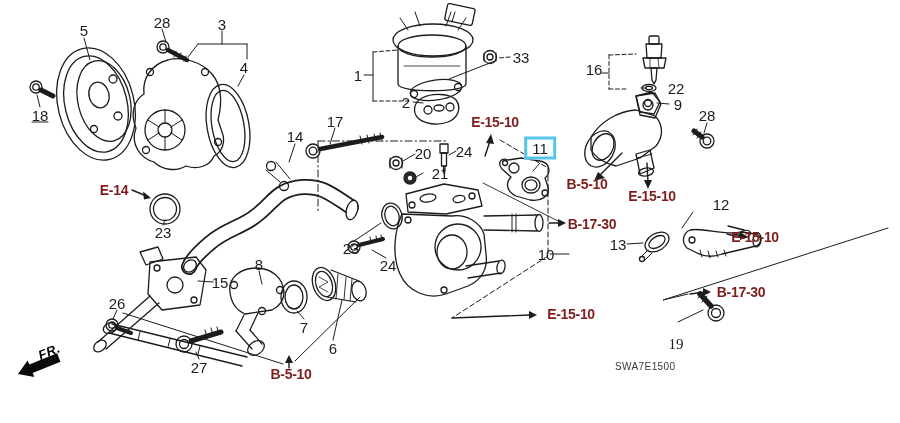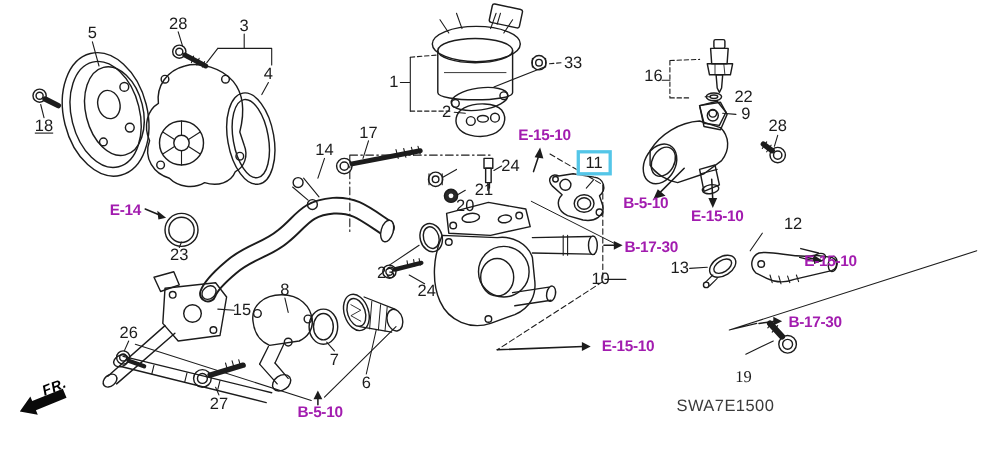--- a/index.html
+++ b/index.html
@@ -15,31 +15,31 @@
     position:absolute; transform:translate(-50%,-50%);
     font-size:15px; font-weight:400; color:var(--ink);
     line-height:1; white-space:nowrap; cursor:pointer;
     background:transparent; padding:1px 2px;
   }
   .callout.highlighted {
     border:3px solid var(--hl); background:#fff; padding:1px 5px;
   }
   .ref {
     position:absolute; transform:translate(-50%,-50%);
-    font-size:14px; font-weight:bold; color:#a21caf;
+    font-size:14px; font-weight:bold; color:#7f1d1d;
     letter-spacing:-0.3px; line-height:1; white-space:nowrap; cursor:pointer;
   }
   .fr-label {
     position:absolute; left:38px; top:344px;
     font-size:13px; font-weight:bold; font-style:italic; color:#000;
     transform:rotate(-22deg); letter-spacing:0.5px;
   }
   .diagram-code {
     position:absolute; left:615px; top:361px;
-    font-size:15px; color:#3a3a3a; letter-spacing:0.4px;
+    font-size:10px; color:#3a3a3a; letter-spacing:0.4px;
   }
 </style>
 </head>
 <body>
 
 <div id="stage">
 
   <svg id="art" width="900" height="423" viewBox="0 0 900 423">
     <g stroke="#1c1c1c" fill="none" stroke-width="1.3" stroke-linecap="round" stroke-linejoin="round">
 
@@ -393,21 +393,21 @@
     </div>
       <div class="callout" style="left: 707px; top: 115px;">
       <span>28</span>
     </div>
       <div class="callout" style="left: 335px; top: 121px;">
       <span>17</span>
     </div>
       <div class="callout" style="left: 295px; top: 136px;">
       <span>14</span>
     </div>
-      <div class="callout" style="left: 423px; top: 153px; margin-top: 34px;">
+      <div class="callout" style="left: 423px; top: 153px;">
       <span>20</span>
     </div>
       <div class="callout" style="left: 464px; top: 151px;">
       <span>24</span>
     </div>
       <div class="callout" style="left: 440px; top: 173px;">
       <span>21</span>
     </div>
       <div class="callout highlighted" style="left: 540px; top: 148px;">
       <span>11</span>

